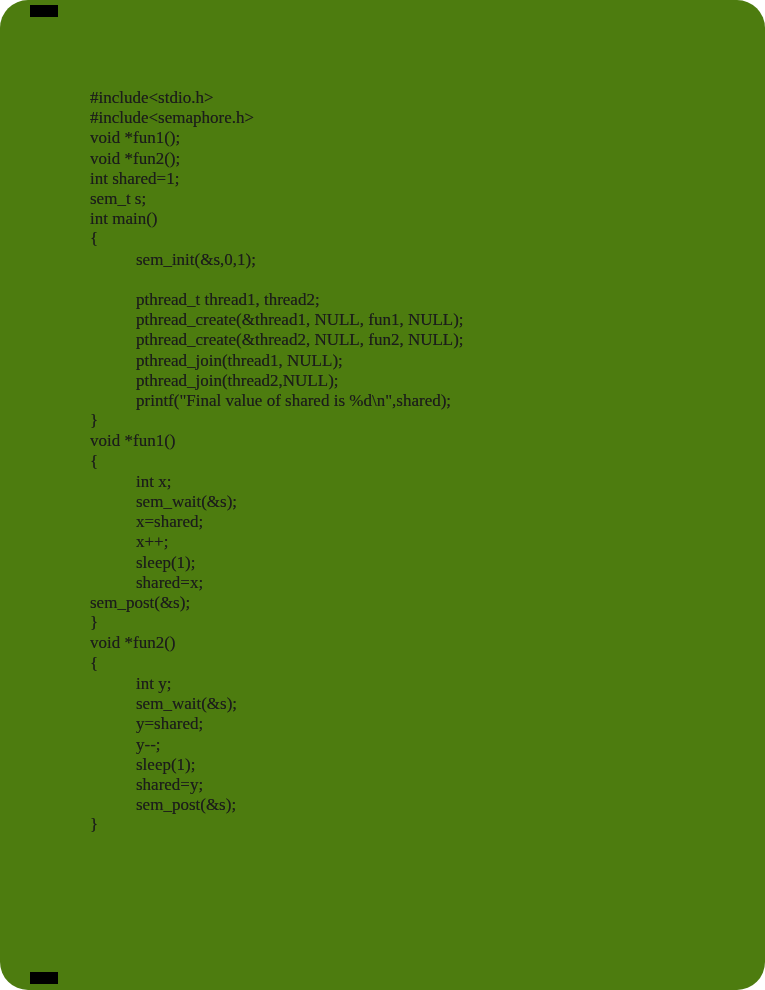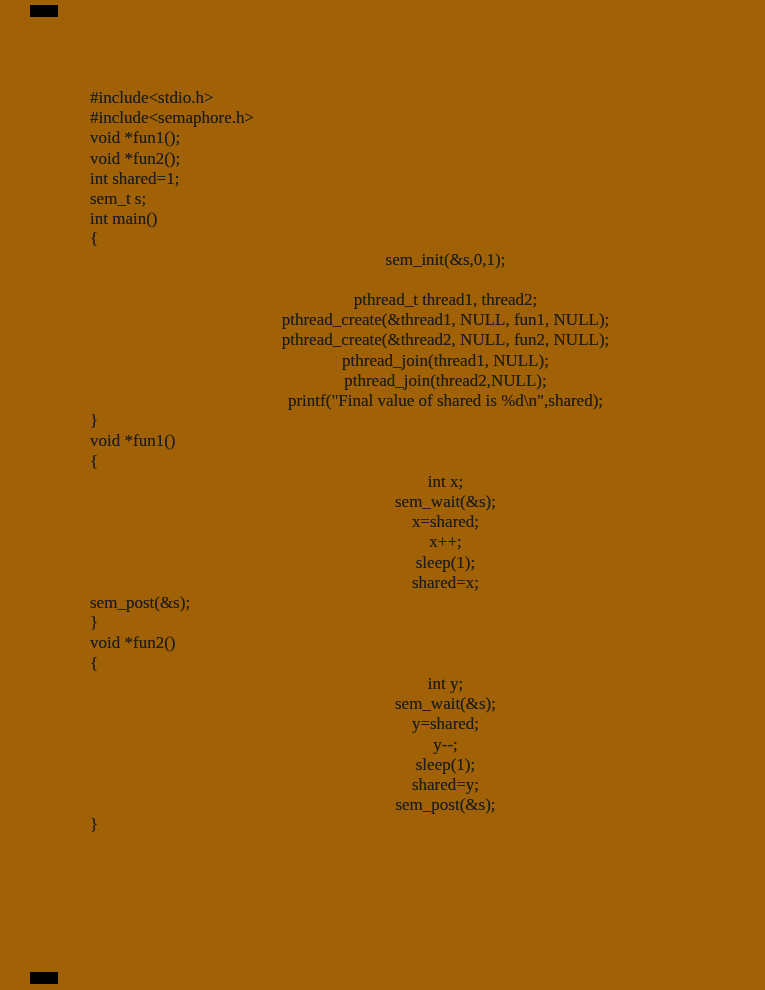--- a/index.html
+++ b/index.html
@@ -9,21 +9,22 @@
   body {
     width: 765px;
     height: 990px;
     background: #ffffff;
     position: relative;
     overflow: hidden;
   }
   .page {
     position: absolute;
     inset: 0;
-    background: #a16207;
+    background: #4d7c0f;
+    border-radius: 28px;
   }
   .scan-mark {
     position: absolute;
     left: 30px;
     width: 28px;
     height: 12px;
     background: #000000;
   }
   .scan-mark.top { top: 5px; }
   .scan-mark.bottom { top: 972px; }
@@ -33,21 +34,21 @@
     top: 88px;
     right: 10px;
     font-family: "Liberation Serif", "DejaVu Serif", serif;
     font-size: 17px;
     line-height: 20.2px;
     color: #1c1c1c;
     white-space: pre;
     text-shadow: 0 0 0.4px rgba(20,20,20,0.55);
   }
   .code-line { min-height: 20.2px; }
-  .code-line.ind { padding-left: 46px; text-align: center; }
+  .code-line.ind { padding-left: 46px; }
 </style>
 </head>
 <body>
 
 <div class="page">
   <div class="scan-mark top"></div>
   <div class="scan-mark bottom"></div>
   <div class="code" id="code-block"><div class="code-line">#include&lt;stdio.h&gt;</div><div class="code-line">#include&lt;semaphore.h&gt;</div><div class="code-line">void *fun1();</div><div class="code-line">void *fun2();</div><div class="code-line">int shared=1;</div><div class="code-line">sem_t s;</div><div class="code-line">int main()</div><div class="code-line">{</div><div class="code-line ind">sem_init(&amp;s,0,1);</div><div class="code-line">&nbsp;</div><div class="code-line ind">pthread_t thread1, thread2;</div><div class="code-line ind">pthread_create(&amp;thread1, NULL, fun1, NULL);</div><div class="code-line ind">pthread_create(&amp;thread2, NULL, fun2, NULL);</div><div class="code-line ind">pthread_join(thread1, NULL);</div><div class="code-line ind">pthread_join(thread2,NULL);</div><div class="code-line ind">printf("Final value of shared is %d\n",shared);</div><div class="code-line">}</div><div class="code-line">void *fun1()</div><div class="code-line">{</div><div class="code-line ind">int x;</div><div class="code-line ind">sem_wait(&amp;s);</div><div class="code-line ind">x=shared;</div><div class="code-line ind">x++;</div><div class="code-line ind">sleep(1);</div><div class="code-line ind">shared=x;</div><div class="code-line">sem_post(&amp;s);</div><div class="code-line">}</div><div class="code-line">void *fun2()</div><div class="code-line">{</div><div class="code-line ind">int y;</div><div class="code-line ind">sem_wait(&amp;s);</div><div class="code-line ind">y=shared;</div><div class="code-line ind">y--;</div><div class="code-line ind">sleep(1);</div><div class="code-line ind">shared=y;</div><div class="code-line ind">sem_post(&amp;s);</div><div class="code-line">}</div></div>
 </div>
 

